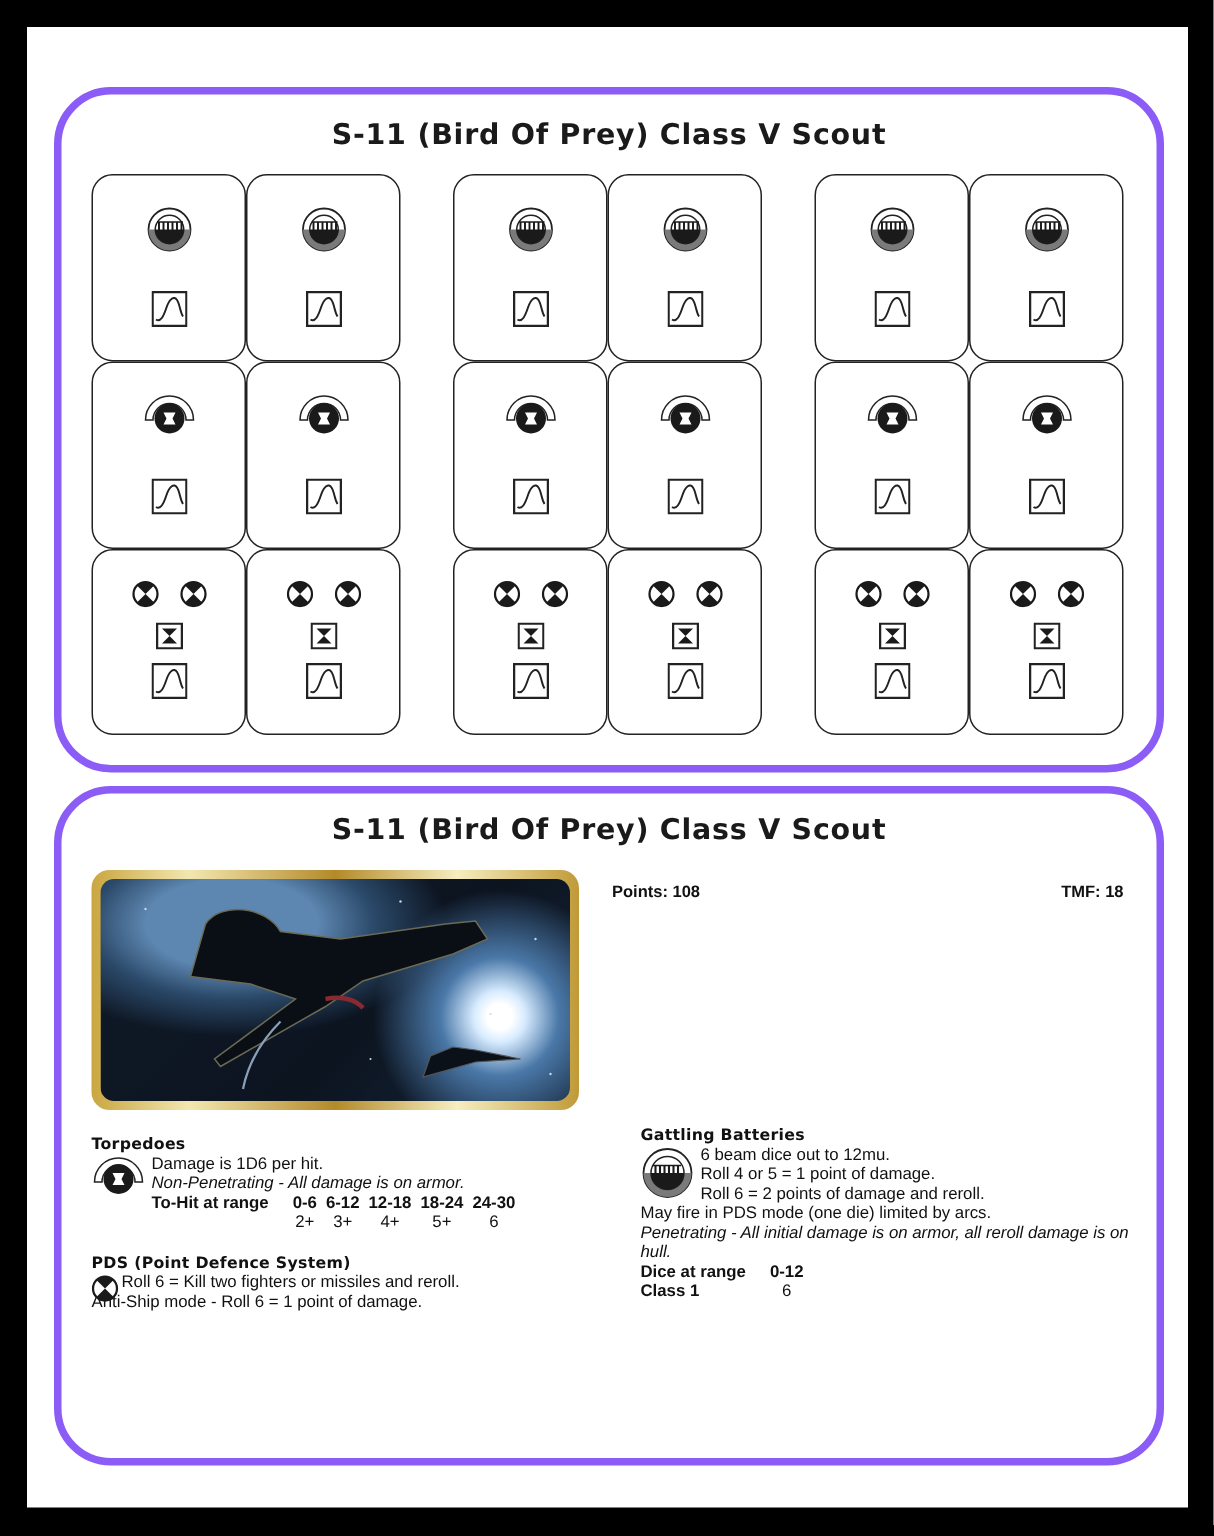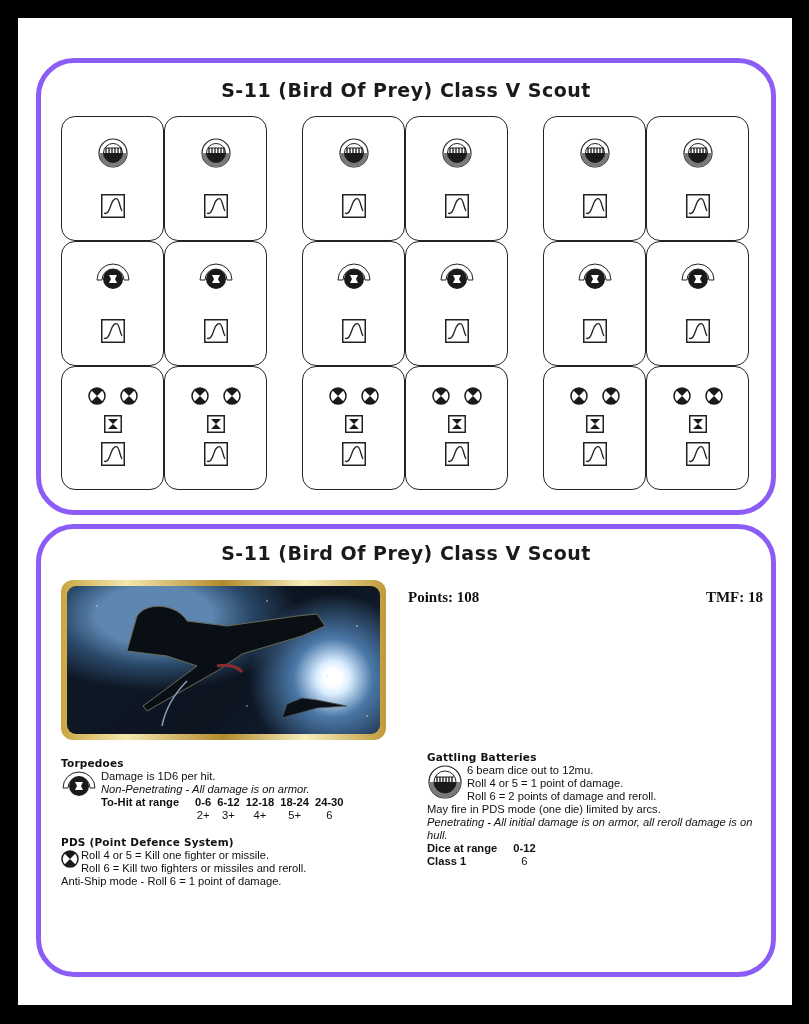--- a/index.html
+++ b/index.html
@@ -9,21 +9,21 @@
   .card { position:absolute; border:5px solid #8b5cf6; border-radius:38px; box-sizing:border-box; background:#fff; }
   .card-top { left:18px; top:40px; width:740px; height:457px; }
   .card-bot { left:18px; top:506px; width:740px; height:453px; }
   .title { position:absolute; left:0; right:0; text-align:center; font-family:"DejaVu Sans", sans-serif;
            font-weight:bold; font-size:19px; letter-spacing:0.5px; color:#1a1a1a; }
   .card-top .title { top:16px; }
   .card-bot .title { top:13px; }
   .group { position:absolute; top:53px; display:grid; grid-template-columns:103px 103px; grid-template-rows:125px 125px 124px; gap:0 0; }
   .box { border:1.5px solid #222; border-radius:14px; box-sizing:border-box; position:relative; background:#fff; }
   .ico { position:absolute; }
-  .pts { position:absolute; top:60px; font-family:Liberation Serif, serif; font-weight:bold; font-size:15px; }
+  .pts { position:absolute; top:60px; font-family:Liberation Sans, sans-serif; font-weight:bold; font-size:11px; }
   .ship-img { position:absolute; left:20px; top:51px; width:325px; height:160px; border-radius:12px;
               background:linear-gradient(90deg,#c9a640,#f3e7b0 20%,#b38a2a 50%,#f6eebf 75%,#c09a38); padding:6px; box-sizing:border-box; }
   .ship-inner { width:100%; height:100%; border-radius:9px; overflow:hidden; position:relative;
                 background:radial-gradient(circle at 85% 62%, #ffffff 0 3%, #d8ecff 6%, #4a78a8 14%, rgba(20,40,70,0) 30%),
                            radial-gradient(ellipse at 28% 20%, #5d86b0 0 18%, #2a4868 30%, rgba(0,0,0,0) 45%),
                            linear-gradient(135deg,#101a28,#0c1420 60%,#16263a); }
   .wsec { position:absolute; font-size:11.2px; line-height:13px; }
   .wsec .h { font-family:"DejaVu Sans", sans-serif; font-weight:bold; font-size:10.5px; letter-spacing:0.2px; }
   .ind { padding-left:40px; }
   .ind2 { padding-left:40px; }
@@ -382,21 +382,21 @@
               <circle cx="290" cy="40" r="0.8"></circle>
             <circle cx="260" cy="90" r="0.7"></circle>
               <circle cx="180" cy="120" r="0.7"></circle>
               <circle cx="300" cy="130" r="0.8"></circle>
           </g>
         </svg>
       </div>
     </div>
 
     <div class="pts" style="left:367px;">Points: 108</div>
-    <div class="pts" style="right:8px;">TMF: 18</div>
+    <div class="pts" style="right:22px;">TMF: 18</div>
 
     <div class="wsec" style="left:20px; top:228px; width:340px;">
       <div class="h">Torpedoes</div>
       <div style="position:relative;">
         <svg class="ico" style="left:0;top:0" width="36" height="26" viewBox="0 0 36 26">
           <path d="M2 18 A16 16 0 0 1 34 18 L29 18 A11 11 0 0 0 7 18 Z" fill="#fff" stroke="#222" stroke-width="1"></path>
           <circle cx="18" cy="16" r="10" fill="#1a1a1a"></circle>
           <path d="M14 12 L22 12 L20 16 L22 20 L14 20 L16 16 Z" fill="#fff"></path>
         </svg>
         <div class="ind">Damage is 1D6 per hit.</div>
@@ -425,21 +425,20 @@
     </div>
 
     <div class="wsec" style="left:20px; top:307px; width:340px;">
       <div class="h">PDS (Point Defence System)</div>
       <div style="position:relative;">
         <svg class="ico" style="left:0;top:1px" width="18" height="18" viewBox="0 0 18 18">
           <circle cx="9" cy="9" r="8" fill="#fff" stroke="#1a1a1a" stroke-width="1.5"></circle>
           <path d="M9 9 L3.3 3.3 A8 8 0 0 1 14.7 3.3 Z" fill="#1a1a1a"></path>
           <path d="M9 9 L3.3 14.7 A8 8 0 0 0 14.7 14.7 Z" fill="#1a1a1a"></path>
         </svg>
-        <div style="padding-left:20px;">Roll 4 or 5 = Kill one fighter or missile.</div>
         <div style="padding-left:20px;">Roll 6 = Kill two fighters or missiles and reroll.</div>
       </div>
       <div>Anti-Ship mode - Roll 6 = 1 point of damage.</div>
     </div>
 
     <div class="wsec" style="left:386px; top:222px; width:330px;">
       <div class="h">Gattling Batteries</div>
       <div style="position:relative;">
         <svg class="ico" style="left:0;top:0" width="36" height="36" viewBox="0 0 36 36">
           <circle cx="18" cy="18" r="16" fill="#fff" stroke="#222" stroke-width="1.2"></circle>

